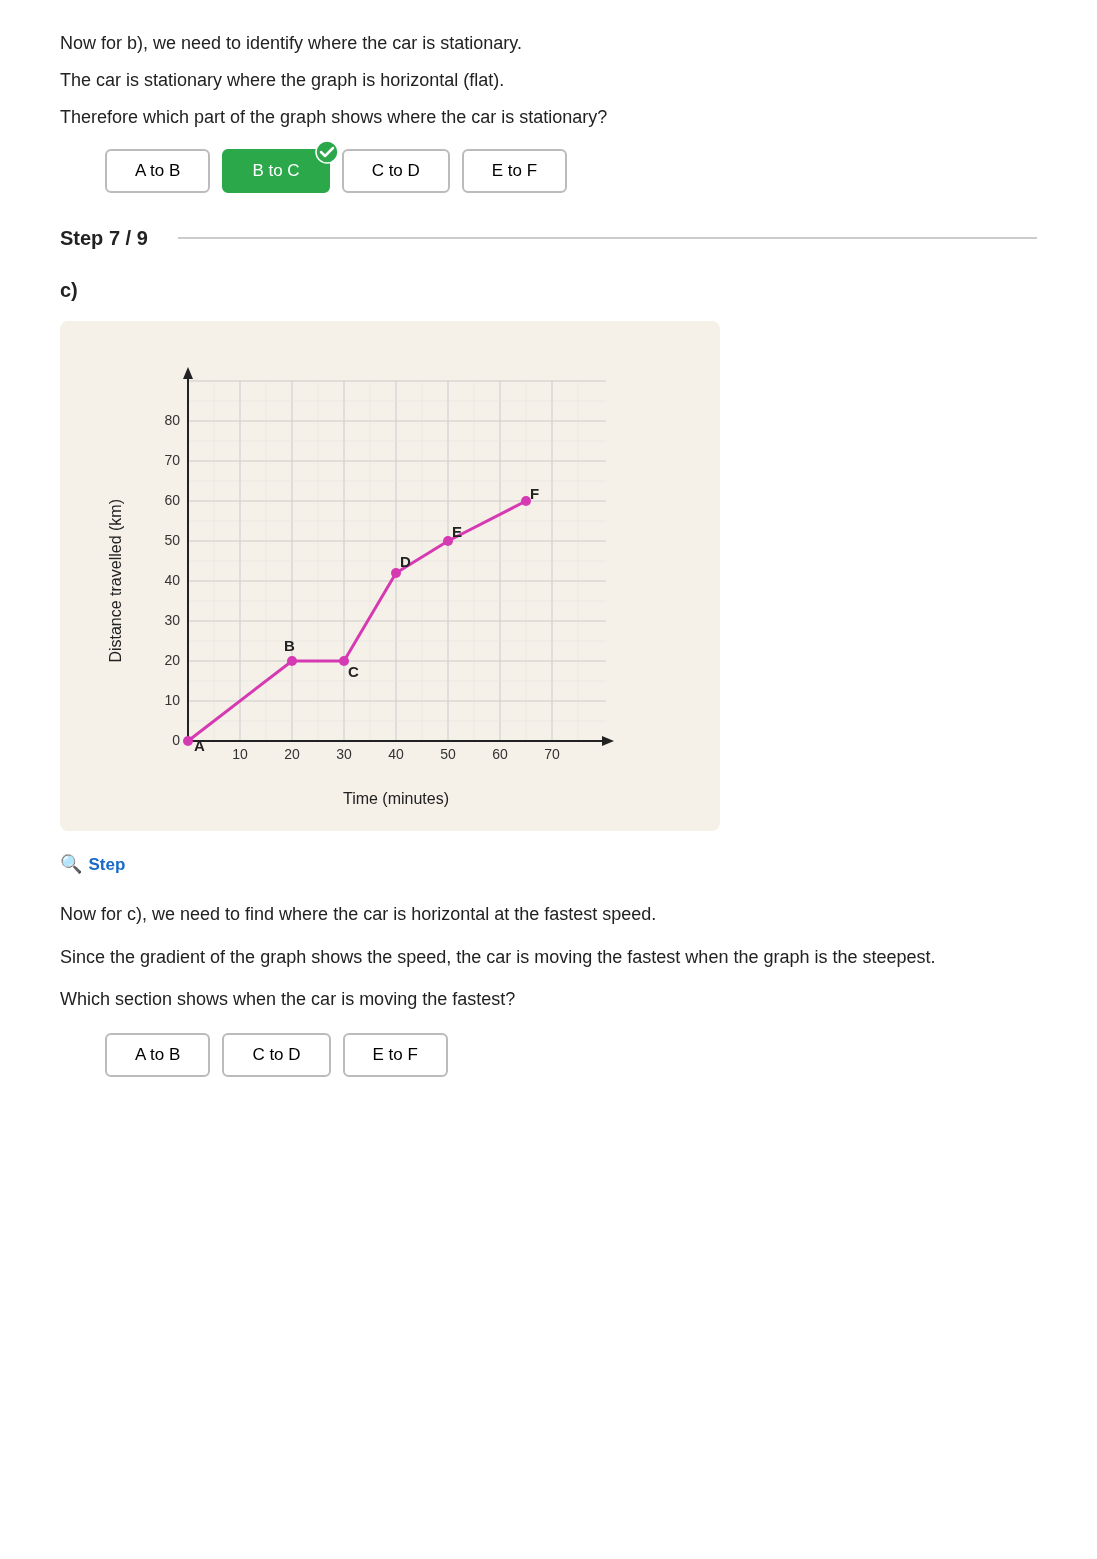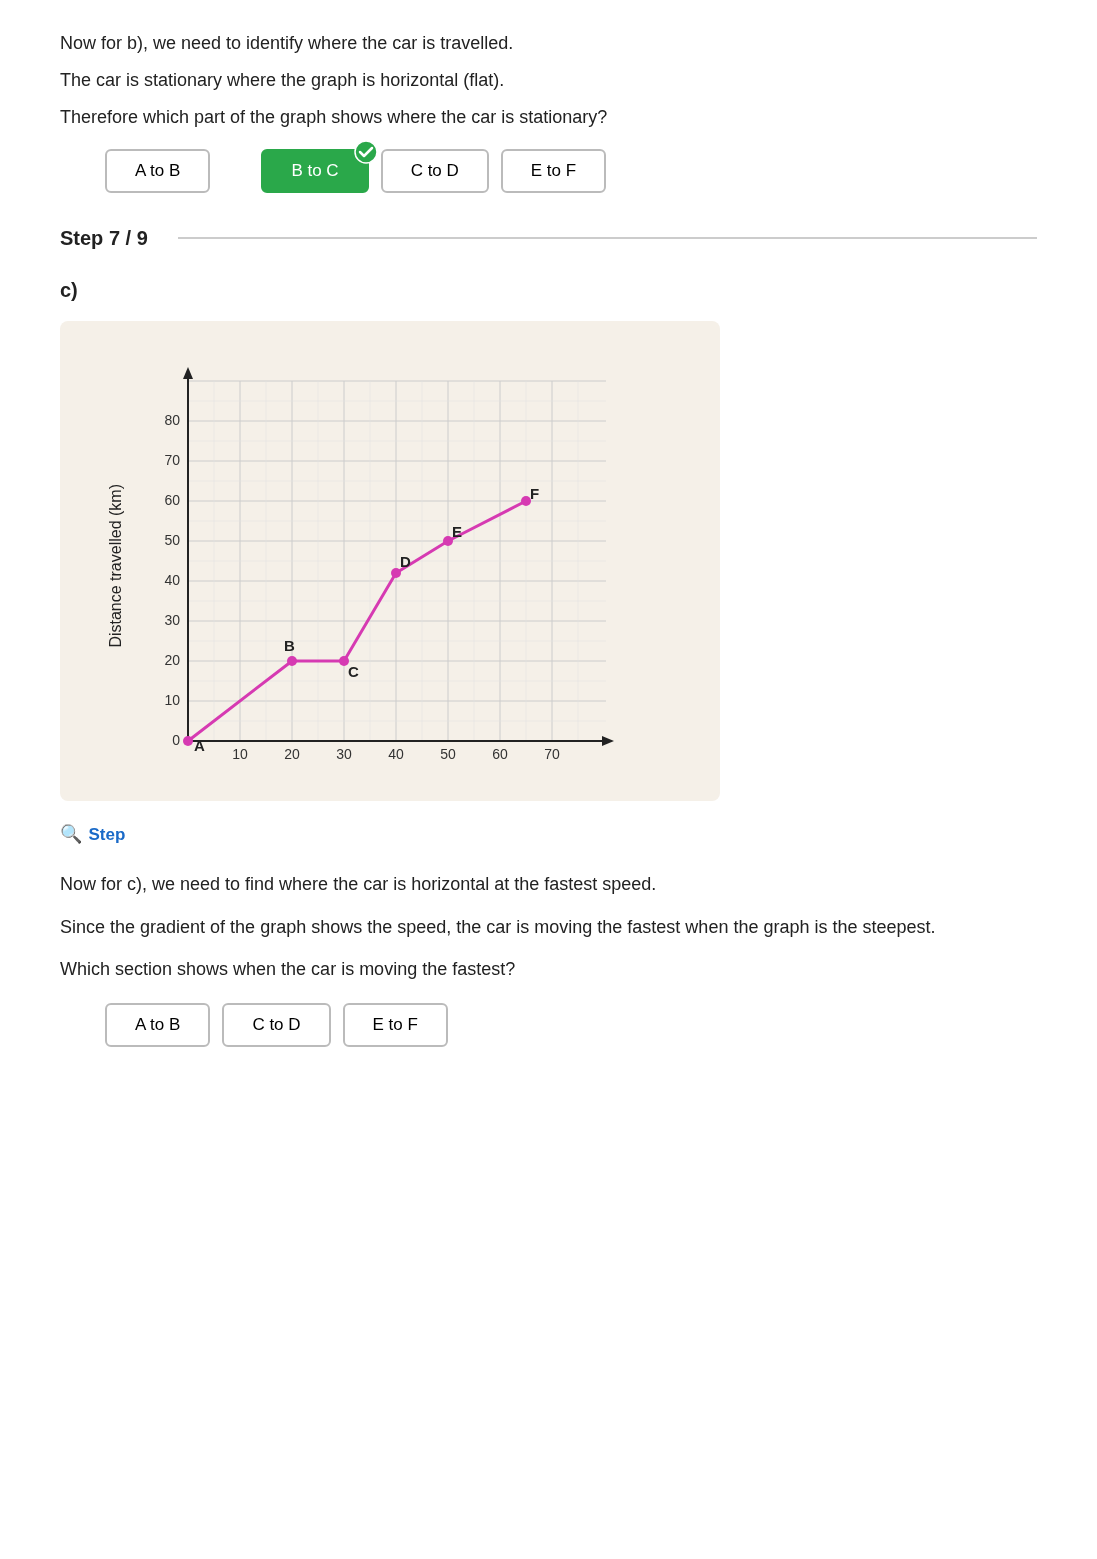--- a/index.html
+++ b/index.html
@@ -36,21 +36,20 @@
       position: relative;
       display: flex;
       align-items: center;
       gap: 8px;
     }
 
     .option-btn.selected {
       background: #2aa84a;
       border-color: #2aa84a;
       color: #fff;
-      margin-left: 39px;
     }
 
     .check-svg {
       position: absolute;
       top: -11px;
       right: -11px;
     }
 
     .step-header {
       display: flex;
@@ -135,21 +134,21 @@
     }
 
     .question-text {
       margin-bottom: 20px;
       font-size: 18px;
     }
   </style>
 </head>
 <body>
 
-<p class="section-text">Now for b), we need to identify where the car is travelled.</p>
+<p class="section-text">Now for b), we need to identify where the car is stationary.</p>
 <p class="section-text">The car is stationary where the graph is horizontal (flat).</p>
 <p class="section-text">Therefore which part of the graph shows where the car is stationary?</p>
 
 <div class="options-row">
   <button class="option-btn">A to B</button>
   <button class="option-btn selected" style="position:relative;">
     B to C
     
     <svg class="check-svg" width="24" height="24" viewBox="0 0 24 24">
       <circle cx="12" cy="12" r="11" fill="#2aa84a" stroke="#fff" stroke-width="1.5"></circle>
@@ -245,20 +244,21 @@
         <circle cx="312" cy="190" r="5" fill="#d63ab2"></circle>
         <circle cx="390" cy="150" r="5" fill="#d63ab2"></circle>
 
         <text x="58" y="400" font-size="15" fill="#222" font-weight="bold">A</text>
         <text x="148" y="300" font-size="15" fill="#222" font-weight="bold">B</text>
         <text x="212" y="326" font-size="15" fill="#222" font-weight="bold">C</text>
         <text x="264" y="216" font-size="15" fill="#222" font-weight="bold">D</text>
         <text x="316" y="186" font-size="15" fill="#222" font-weight="bold">E</text>
         <text x="394" y="148" font-size="15" fill="#222" font-weight="bold">F</text>
       </svg>
+      <div class="x-axis-label">Time (minutes)</div>
     </div>
   </div>
 </div>
 
 <div class="zoom-link">
   <span class="zoom-icon">🔍</span>
   <span>Step</span>
 </div>
 
 <p class="explanation-text">Now for c), we need to find where the car is horizontal at the fastest speed.</p>

